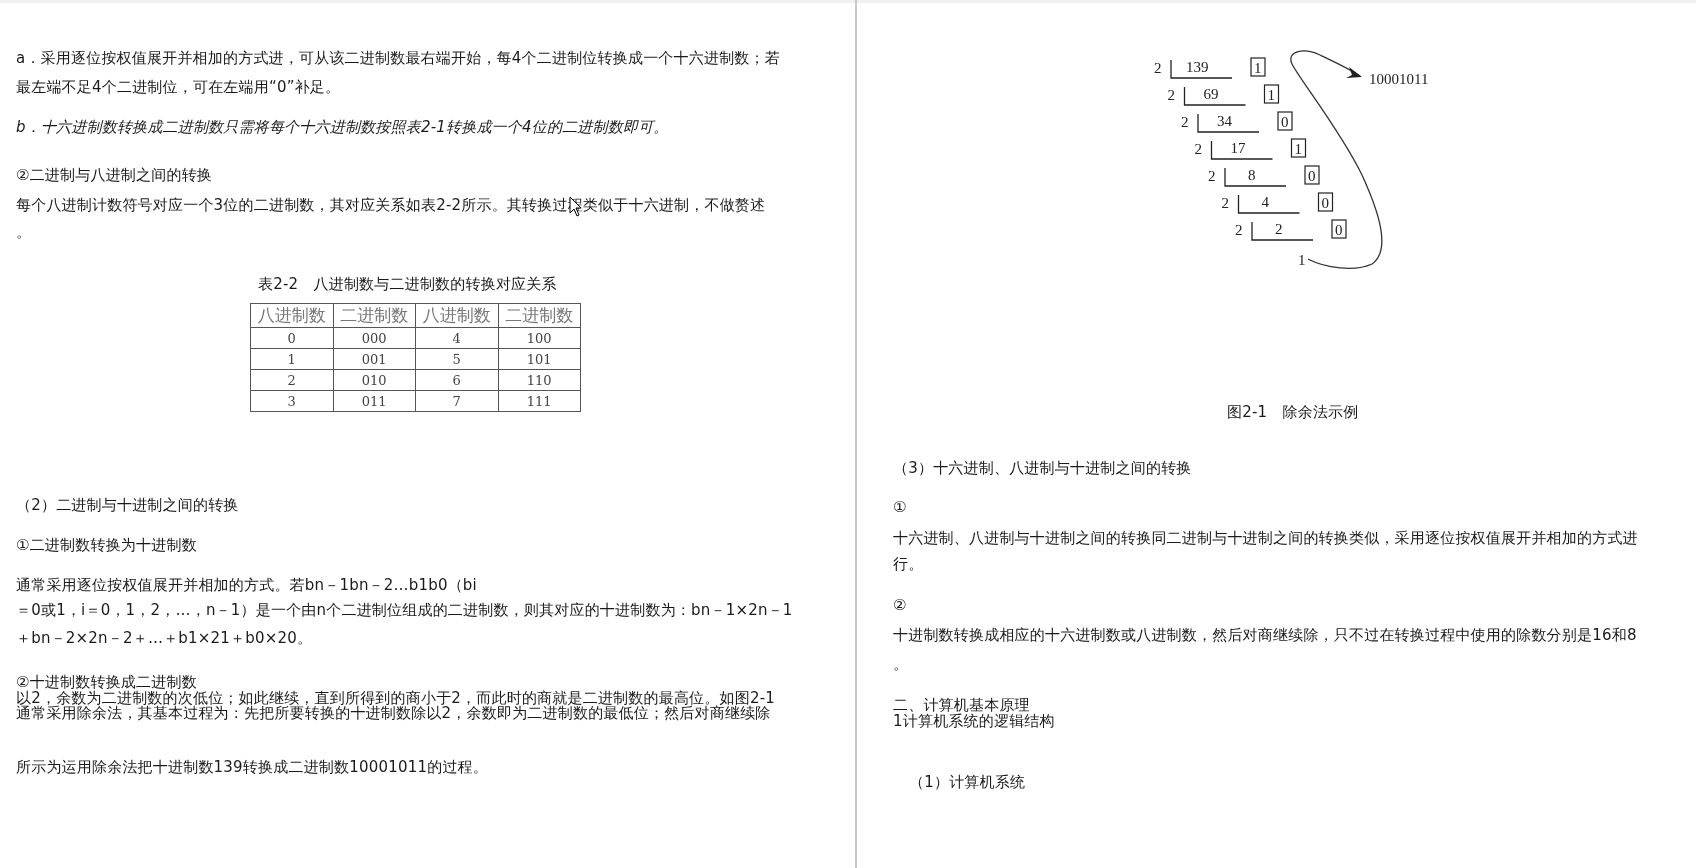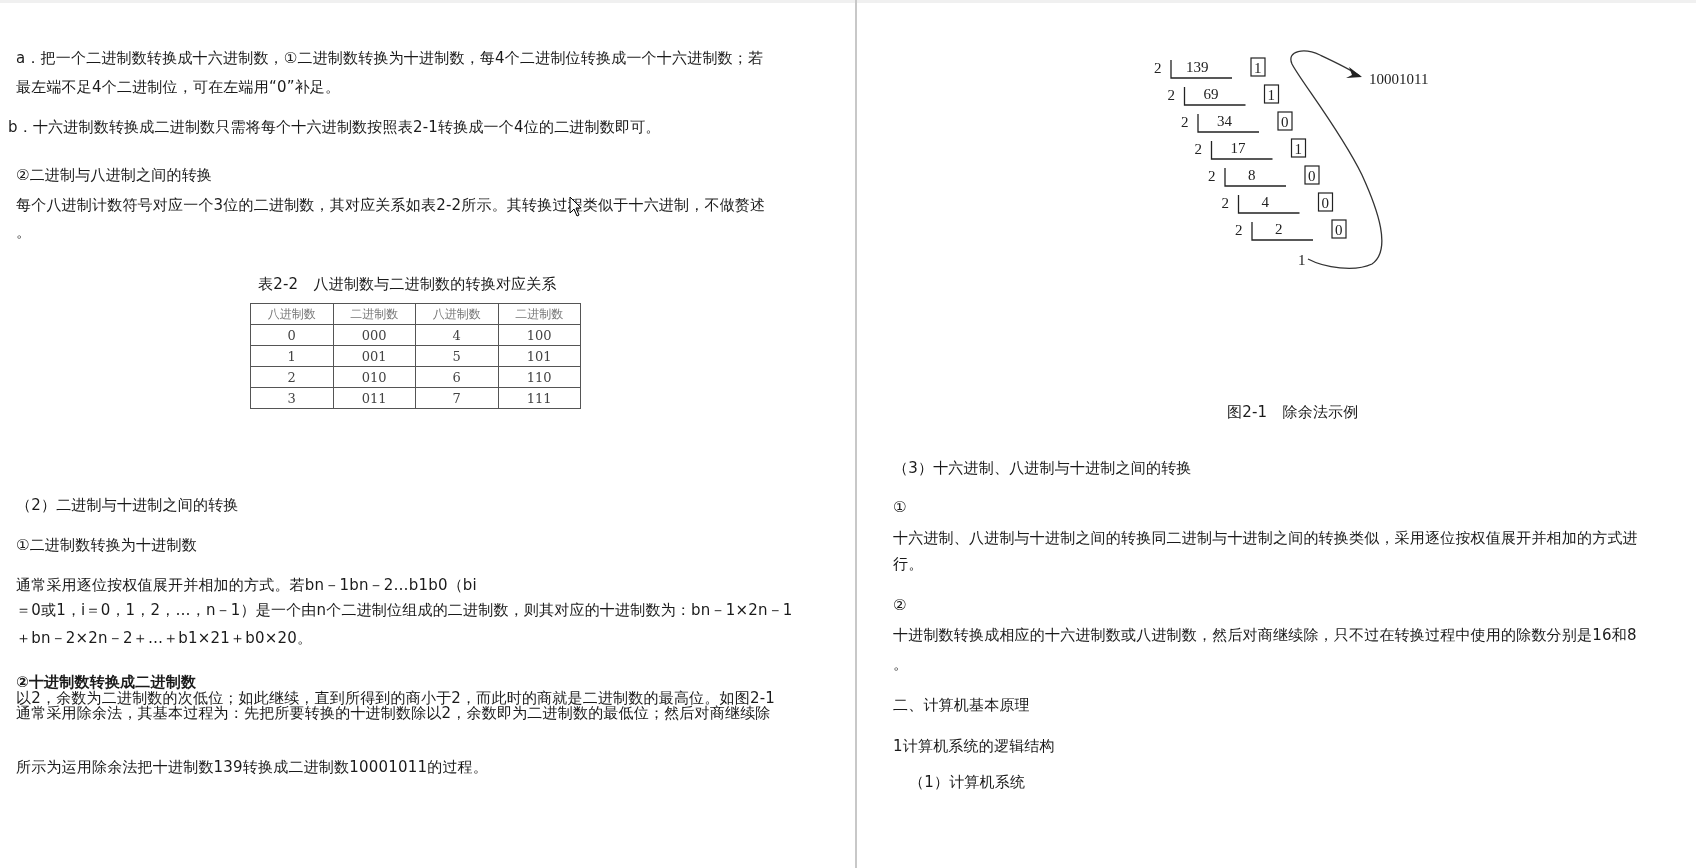--- a/index.html
+++ b/index.html
@@ -18,35 +18,35 @@
   .caption { font-size:15px; }
   table.oct {
     position:absolute; left:250px; top:303px; width:331px;
     border-collapse:collapse;
     font-family: "DejaVu Serif", "Liberation Serif", serif;
     font-size:13px; color:#444;
   }
   table.oct td, table.oct th {
     border:1px solid #555; height:20px; padding:0; text-align:center; font-weight:normal;
   }
-  table.oct th { color:#777; font-family:"DejaVu Sans", sans-serif; font-size:12px; }
+  table.oct th { color:#777; font-family:"DejaVu Sans", sans-serif; font-size:17px; }
   .figure { position:absolute; left:1140px; top:40px; width:330px; height:250px; }
   .figure svg text { font-family:"Liberation Serif","DejaVu Serif",serif; fill:#222; }
   .cursor { position:absolute; left:569px; top:196px; width:14px; height:22px; }
 </style>
 </head>
 <body>
 
 <div class="topstrip"></div>
 <div class="divider"></div>
 
 <div>
-  <div class="line" style="left:16px;top:48px;">a．把一个二进制数转换成十六进制数，①二进制数转换为十进制数，每4个二进制位转换成一个十六进制数；若</div>
+  <div class="line" style="left:16px;top:48px;">a．采用逐位按权值展开并相加的方式进，可从该二进制数最右端开始，每4个二进制位转换成一个十六进制数；若</div>
   <div class="line" style="left:16px;top:77px;">最左端不足4个二进制位，可在左端用“0”补足。</div>
-  <div class="line" style="left:8px;top:117px;">b．十六进制数转换成二进制数只需将每个十六进制数按照表2-1转换成一个4位的二进制数即可。</div>
+  <div class="line" style="left:16px;top:117px;font-style:italic;">b．十六进制数转换成二进制数只需将每个十六进制数按照表2-1转换成一个4位的二进制数即可。</div>
   <div class="line" style="left:16px;top:165px;">②二进制与八进制之间的转换</div>
   <div class="line" style="left:16px;top:195px;">每个八进制计数符号对应一个3位的二进制数，其对应关系如表2-2所示。其转换过程类似于十六进制，不做赘述</div>
   <div class="line" style="left:16px;top:222px;">。</div>
 
   <div class="line caption" style="left:258px;top:261px;margin-top:13px;">表2-2　八进制数与二进制数的转换对应关系</div>
 
   <table class="oct">
     <tbody>
         <tr>
       <th>八进制数</th>
@@ -79,21 +79,21 @@
       <td>111</td>
     </tr>
   </tbody>
     </table>
 
   <div class="line" style="left:16px;top:495px;">（2）二进制与十进制之间的转换</div>
   <div class="line" style="left:16px;top:535px;">①二进制数转换为十进制数</div>
   <div class="line" style="left:16px;top:575px;">通常采用逐位按权值展开并相加的方式。若bn－1bn－2…b1b0（bi</div>
   <div class="line" style="left:16px;top:600px;">＝0或1，i＝0，1，2，…，n－1）是一个由n个二进制位组成的二进制数，则其对应的十进制数为：bn－1×2n－1</div>
   <div class="line" style="left:16px;top:628px;">＋bn－2×2n－2＋…＋b1×21＋b0×20。</div>
-  <div class="line" style="left:16px;top:672px;font-weight:bold;">②十进制数转换成二进制数</div>
+  <div class="line" style="left:16px;top:672px;">②十进制数转换成二进制数</div>
   <div class="line" style="left:16px;top:703px;">通常采用除余法，其基本过程为：先把所要转换的十进制数除以2，余数即为二进制数的最低位；然后对商继续除</div>
   <div class="line" style="left:16px;top:688px;">以2，余数为二进制数的次低位；如此继续，直到所得到的商小于2，而此时的商就是二进制数的最高位。如图2-1</div>
   <div class="line" style="left:16px;top:757px;">所示为运用除余法把十进制数139转换成二进制数10001011的过程。</div>
 </div>
 
 <div>
   <div class="figure">
     <svg width="330" height="250" viewBox="0 0 330 250" xmlns="http://www.w3.org/2000/svg">
       <g font-size="15">
 
@@ -156,19 +156,19 @@
 
   <div class="line caption" style="left:1227px;top:402px;">图2-1　除余法示例</div>
   <div class="line" style="left:893px;top:458px;">（3）十六进制、八进制与十进制之间的转换</div>
   <div class="line" style="left:893px;top:497px;">①</div>
   <div class="line" style="left:893px;top:528px;text-align:right;">十六进制、八进制与十进制之间的转换同二进制与十进制之间的转换类似，采用逐位按权值展开并相加的方式进</div>
   <div class="line" style="left:893px;top:554px;">行。</div>
   <div class="line" style="left:893px;top:595px;">②</div>
   <div class="line" style="left:893px;top:625px;">十进制数转换成相应的十六进制数或八进制数，然后对商继续除，只不过在转换过程中使用的除数分别是16和8</div>
   <div class="line" style="left:893px;top:654px;">。</div>
   <div class="line" style="left:893px;top:695px;">二、计算机基本原理</div>
-  <div class="line" style="left:893px;top:736px;text-align:right;">1计算机系统的逻辑结构</div>
+  <div class="line" style="left:893px;top:711px;text-align:right;">1计算机系统的逻辑结构</div>
   <div class="line" style="left:893px;top:772px;margin-left:16px;">（1）计算机系统</div>
 </div>
 
 <svg class="cursor" viewBox="0 0 14 22" xmlns="http://www.w3.org/2000/svg">
   <path d="M1 1 L1 17 L5 13 L8 20 L10 19 L7 12 L12 12 Z" fill="#fff" stroke="#000" stroke-width="1"></path>
 </svg>
 
 </body></html>

